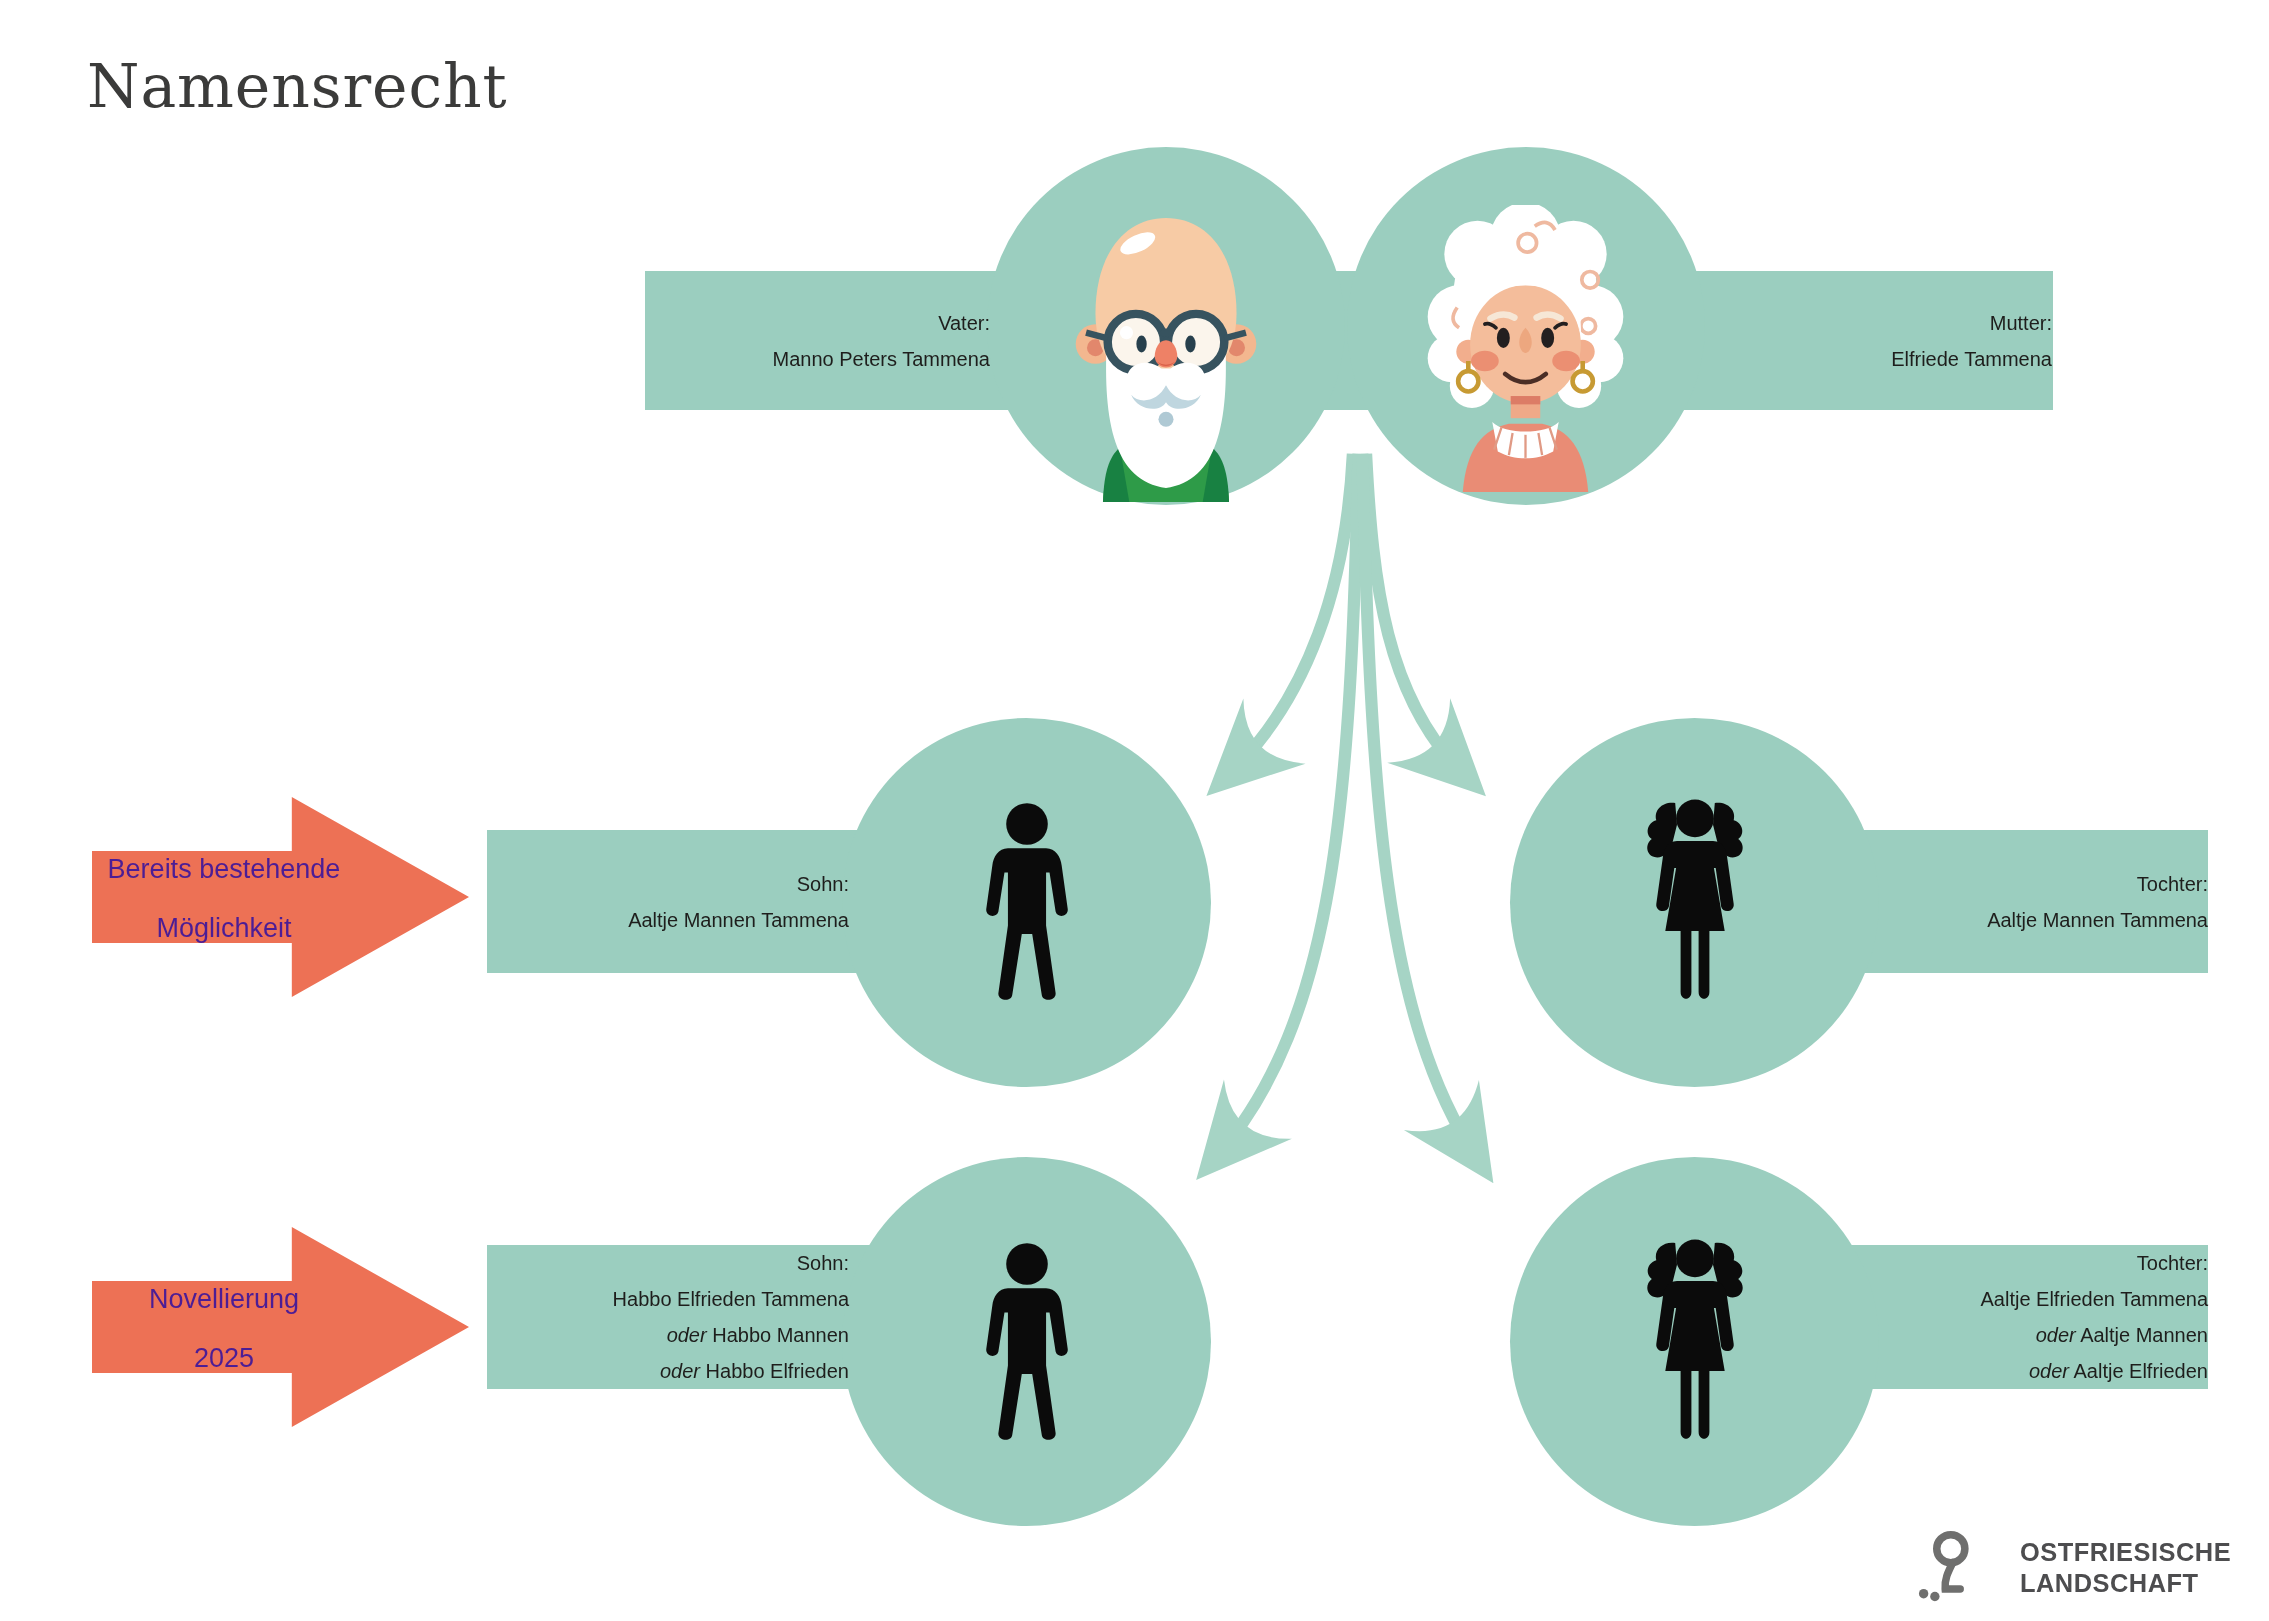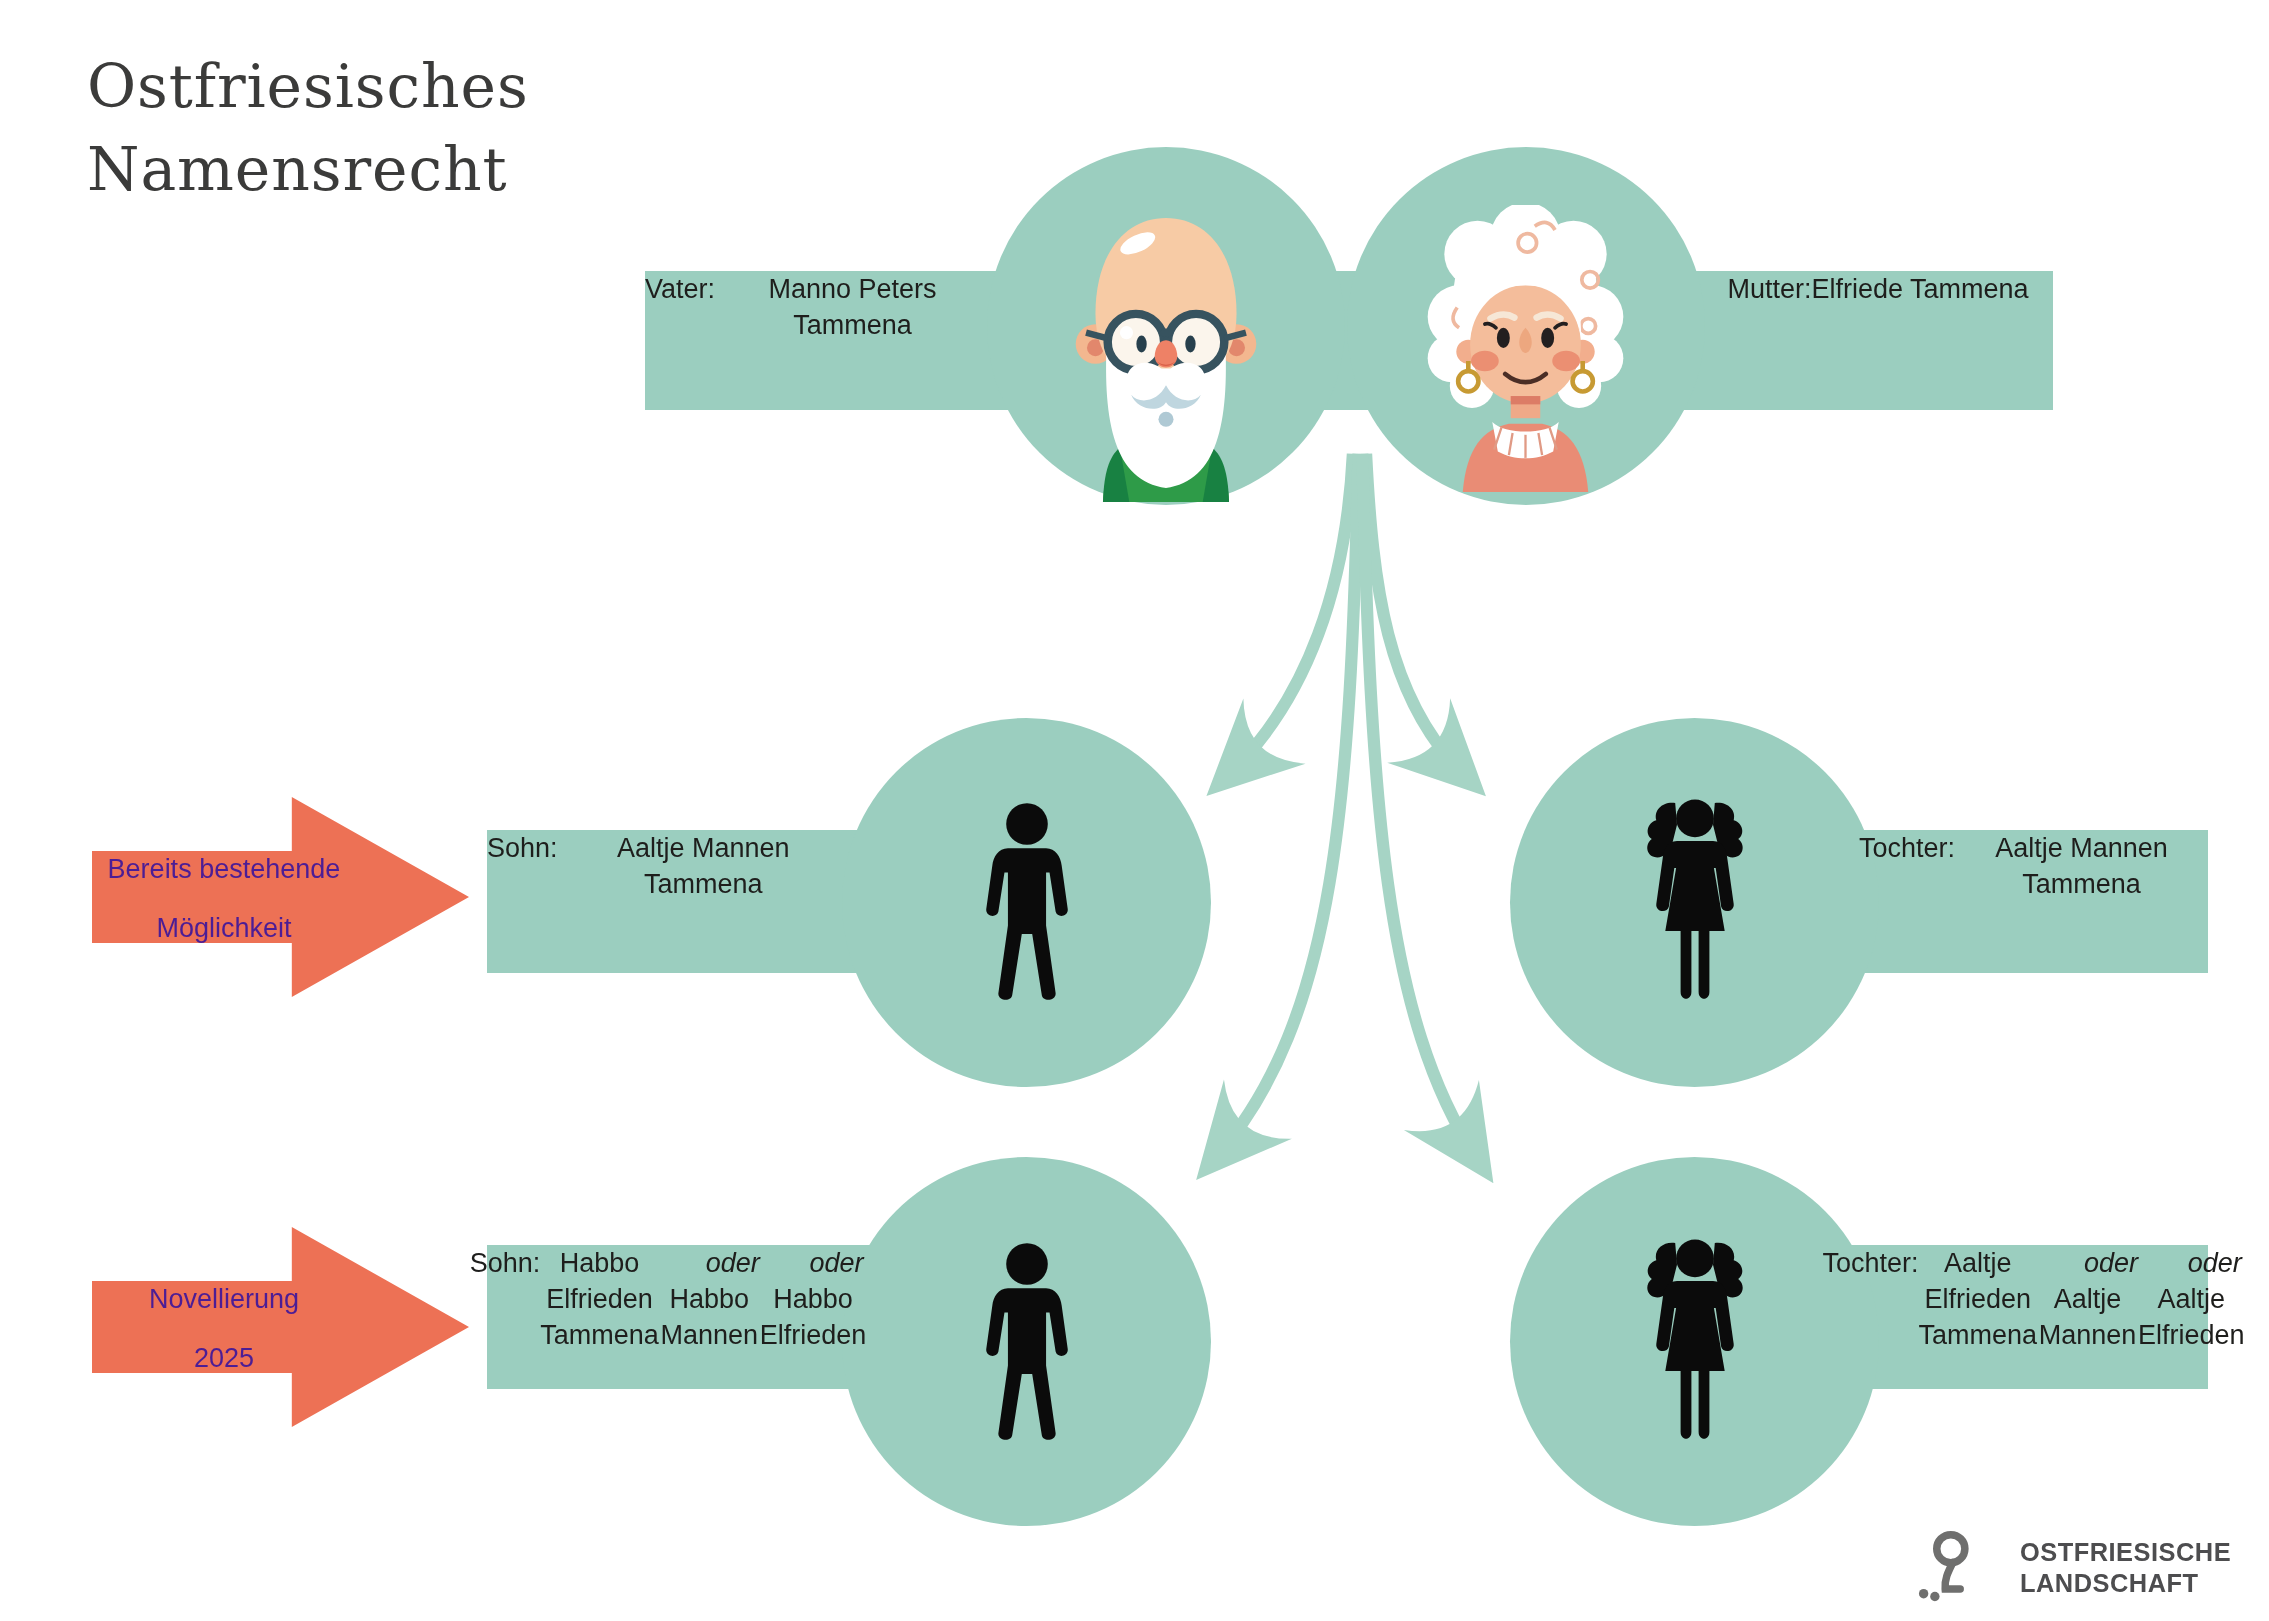--- a/index.html
+++ b/index.html
@@ -9,22 +9,22 @@
 
   
   .title{left:87px;top:45px;font-family:"DejaVu Serif",serif;font-size:60px;line-height:83px;
          color:#3B3B3A;font-weight:500;letter-spacing:0.9px;}
 
   
   .green-rect{background:#9BCEBF;}
   .green-circle{background:#9BCEBF;border-radius:50%;}
 
   
-  .label-block{display:flex;align-items:flex-start;justify-content:center;
-               text-align:center;font-size:27px;line-height:36px;}
+  .label-block{display:flex;flex-direction:column;align-items:flex-end;justify-content:center;
+               text-align:center;font-size:20px;line-height:36px;}
   .oder{font-style:italic;margin-left:47px;}
 
   
   .block-arrow{background:#ED7155;
      clip-path:polygon(0% 27%,53% 27%,53% 0%,100% 50%,53% 100%,53% 73%,0% 73%);}
   .arrow-label{position:absolute;left:2%;top:25%;width:66%;height:52%;
      display:flex;flex-direction:column;align-items:center;justify-content:space-between;
      text-align:center;font-size:27px;line-height:45px;color:#4c1d95;}
 
   
@@ -32,21 +32,20 @@
 
   
   .logo-text{font-size:25.4px;line-height:31px;font-weight:700;color:#4D4D4F;letter-spacing:0.5px;}
 </style>
 </head>
 <body>
 
 <div class="canvas">
 
   <div class="abs title">
-    <div>Ostfriesisches</div>
     <div>Namensrecht</div>
   </div>
 
   <svg class="abs flow-svg" width="2269" height="1621" viewBox="0 0 2410 1722">
     <defs>
       <marker id="ah" viewBox="0 0 10 10" refX="7" refY="5" markerWidth="8" markerHeight="8" orient="auto" markerUnits="strokeWidth">
         <path d="M0.4,0.4 L10,5 L0.4,9.6 Q4.6,5 0.4,0.4 Z" fill="#A6D4C5"></path>
       </marker>
     </defs>
     <g stroke="#A6D4C5" stroke-width="13" fill="none">

